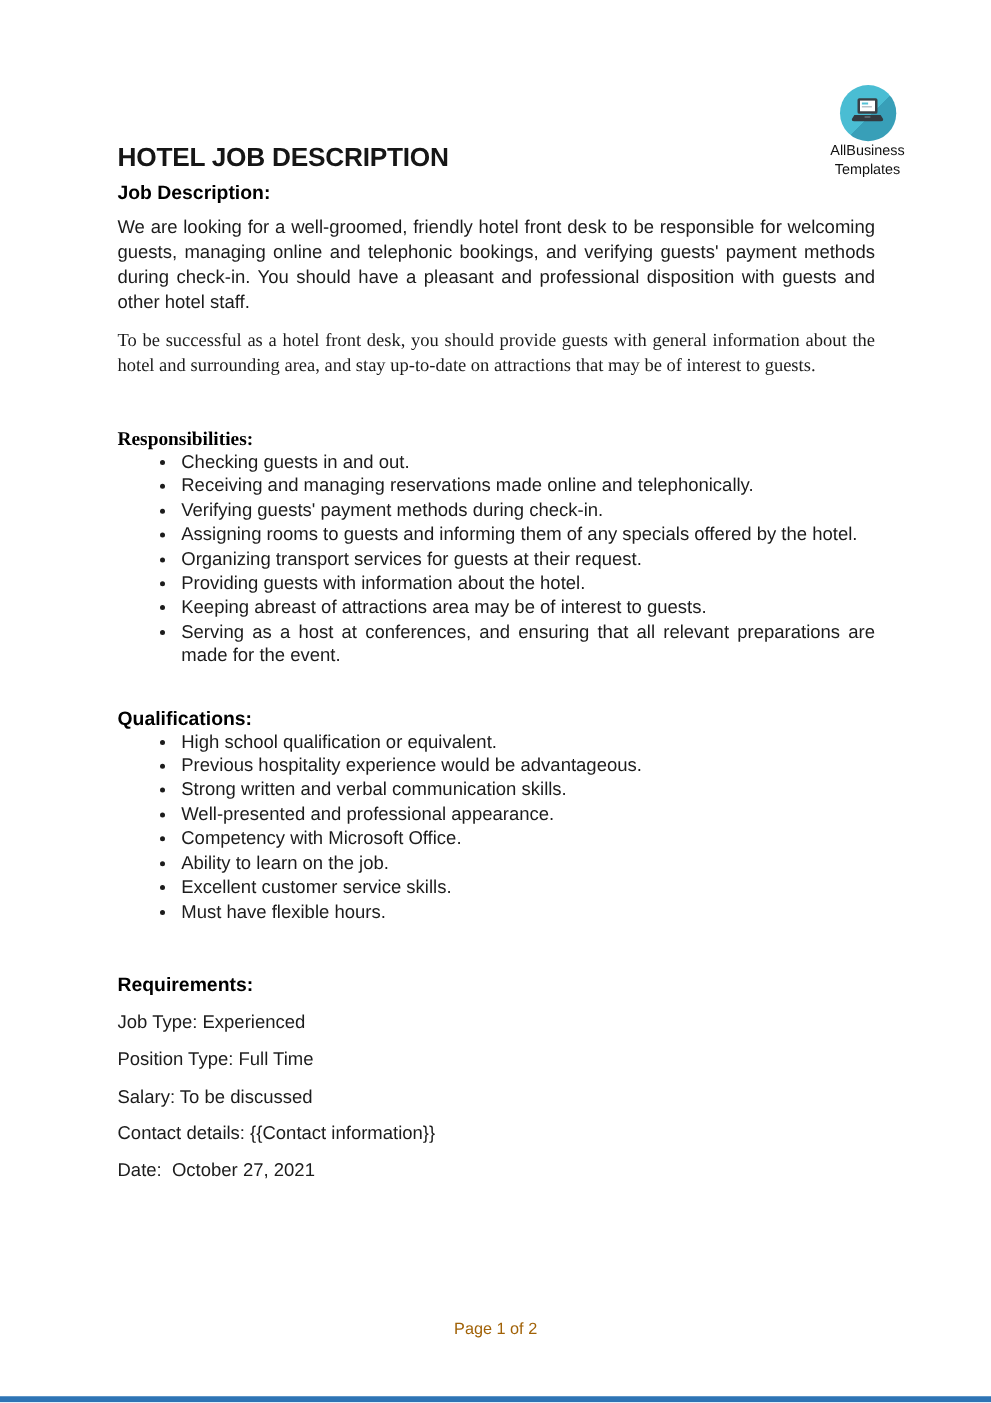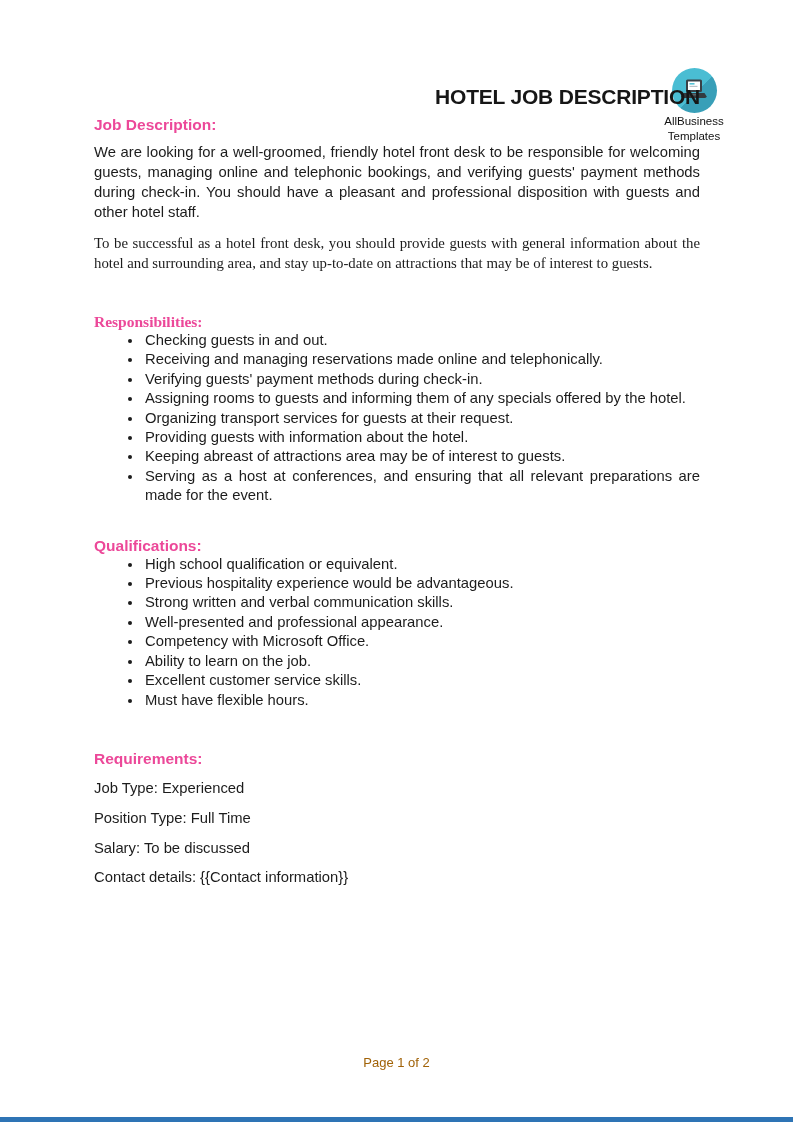--- a/index.html
+++ b/index.html
@@ -14,34 +14,34 @@
     overflow: hidden;
   }
   .content {
     position: absolute;
     left: 94px;
     top: 0;
     width: 606px;
   }
   .doc-title {
     margin: 0;
-    padding-top: 84px;
+    padding-top: 114px;
     font-size: 21px;
     font-weight: 700;
     line-height: 25px;
     letter-spacing: -0.2px;
-    text-align: right;
+    text-align: left;
     color: #161616;
   }
   .section-heading {
     margin: 0;
     font-size: 15.5px;
     font-weight: 700;
     line-height: 18px;
-    color: #ec4899;
+    color: #000000;
   }
   .h-jobdesc { margin-top: 7px; }
   .h-resp    { margin-top: 40px; font-family: Liberation Serif, serif; }
   .h-qual    { margin-top: 31px; }
   .h-req     { margin-top: 40px; }
   .body-par {
     margin: 0;
     font-size: 14.8px;
     line-height: 20px;
     text-align: justify;
@@ -167,20 +167,21 @@
       <li>Excellent customer service skills.</li>
       <li>Must have flexible hours.</li>
     </ul>
 
     <h2 class="section-heading h-req">Requirements:</h2>
 
     <p class="req-line">Job Type: Experienced</p>
     <p class="req-line req-first">Position Type: Full Time</p>
     <p class="req-line">Salary: To be discussed</p>
     <p class="req-line">Contact details: {{Contact information}}</p>
+    <p class="req-line">Date:  October 27, 2021</p>
 
   </div>
 
   <div class="page-footer">Page 1 of 2</div>
 
   <div class="bottom-bar"></div>
 
 </div>
 
 </body></html>

